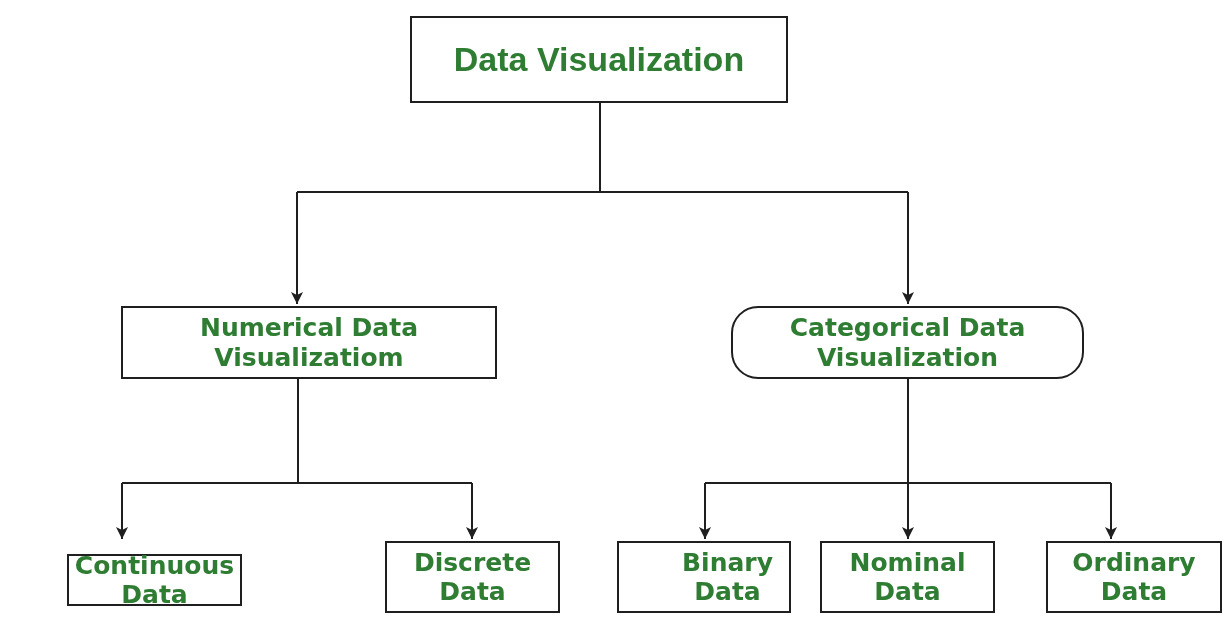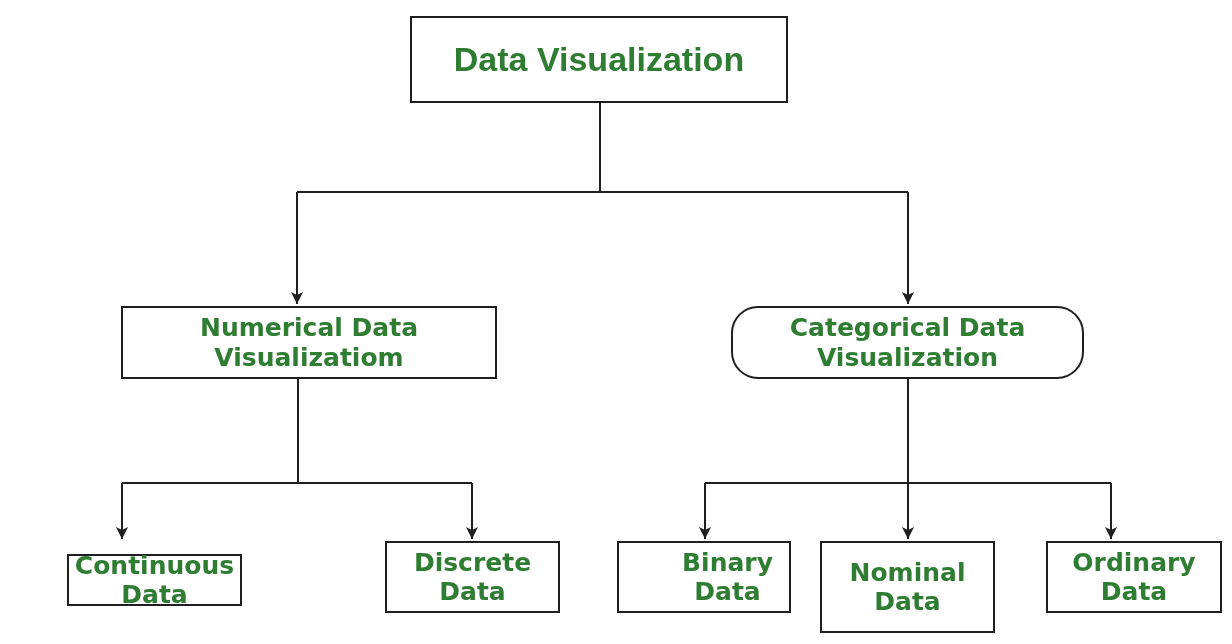--- a/index.html
+++ b/index.html
@@ -39,21 +39,21 @@
   .node-root {
     left: 410px; top: 16px; width: 378px; height: 87px;
     font-family: "Liberation Sans", sans-serif;
     font-size: 34px;
   }
   .node-numerical   { left: 121px; top: 306px; width: 376px; height: 73px; font-size: 25px; }
   .node-categorical { left: 731px; top: 306px; width: 353px; height: 73px; font-size: 25px; border-radius: 27px; }
   .node-continuous  { left: 35px;   top: 554px; width: 175px; height: 52px; font-size: 25px; margin-left: 32px; }
   .node-discrete    { left: 385px;  top: 541px; width: 175px; height: 72px; font-size: 25px; }
   .node-binary      { left: 617px;  top: 541px; width: 174px; height: 72px; font-size: 25px; padding-left: 47px; }
-  .node-nominal     { left: 820px;  top: 541px; width: 175px; height: 92px; font-size: 25px; }
+  .node-nominal     { left: 820px;  top: 541px; width: 175px; height: 72px; font-size: 25px; }
   .node-ordinary    { left: 1023px; top: 541px; width: 176px; height: 72px; font-size: 25px; margin-left: 23px; }
 </style>
 </head>
 <body>
 
 <div class="canvas">
 
   <svg class="edges" viewBox="0 0 1232 644" aria-hidden="true">
     <defs>
       <marker id="arrowhead" markerUnits="userSpaceOnUse" markerWidth="14" markerHeight="14" refX="12" refY="6" orient="auto">

